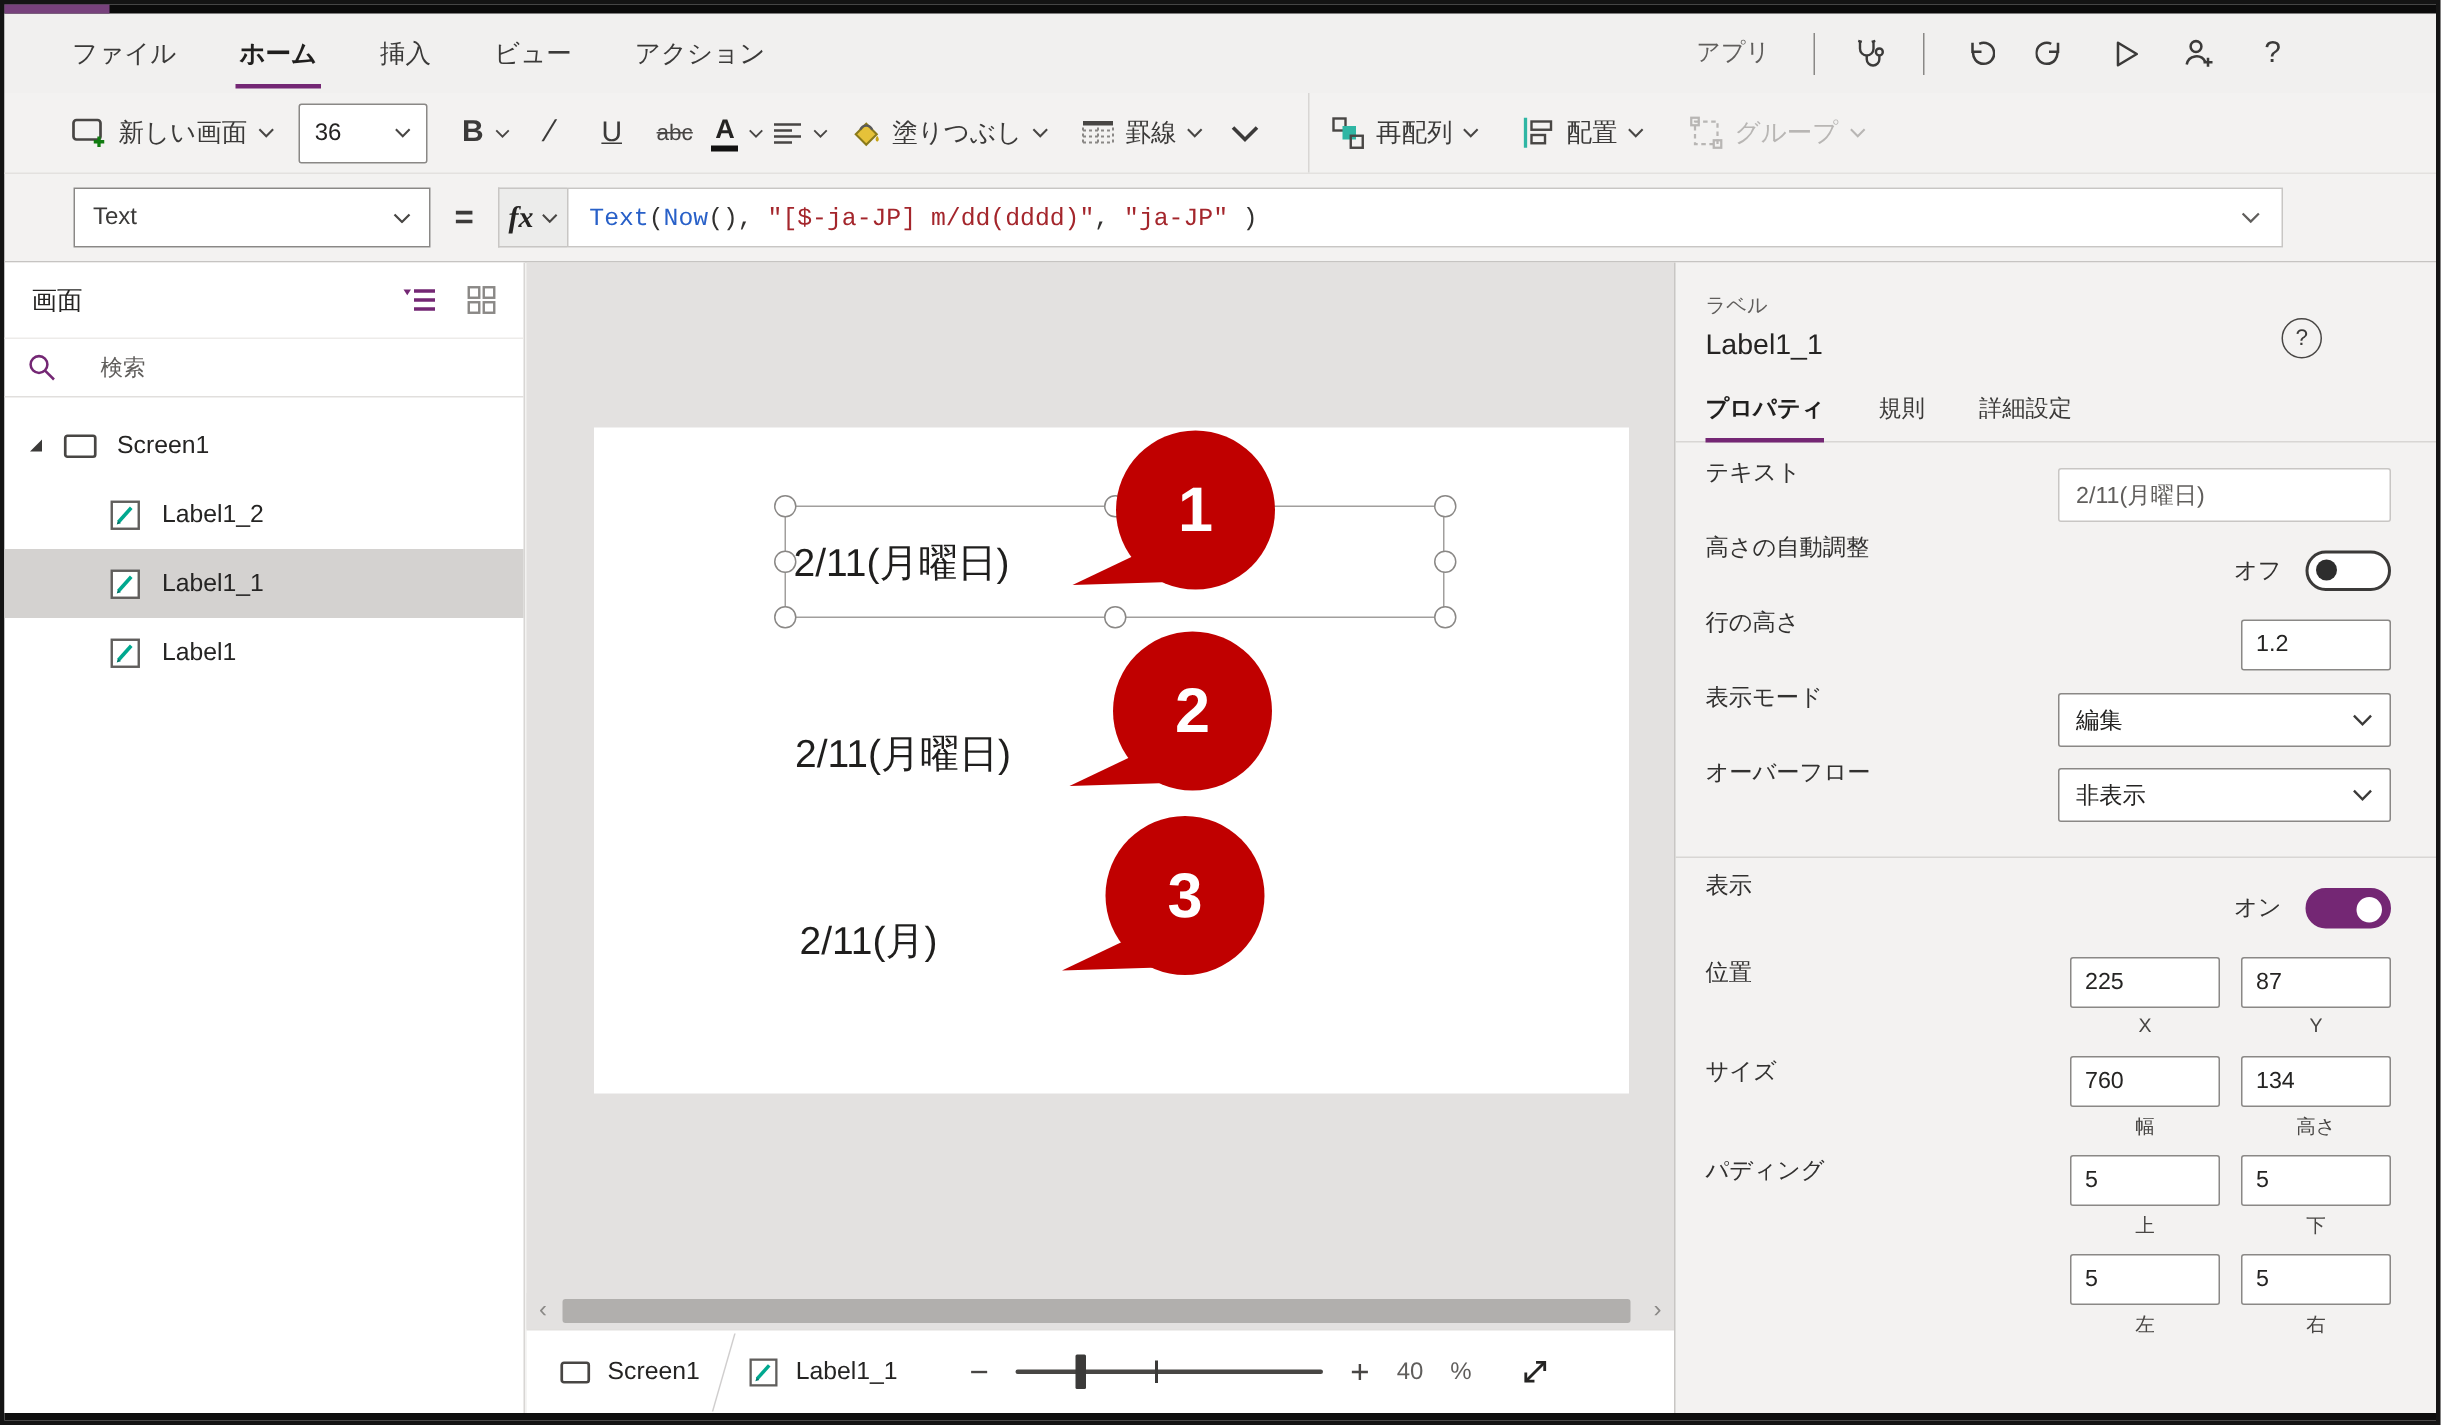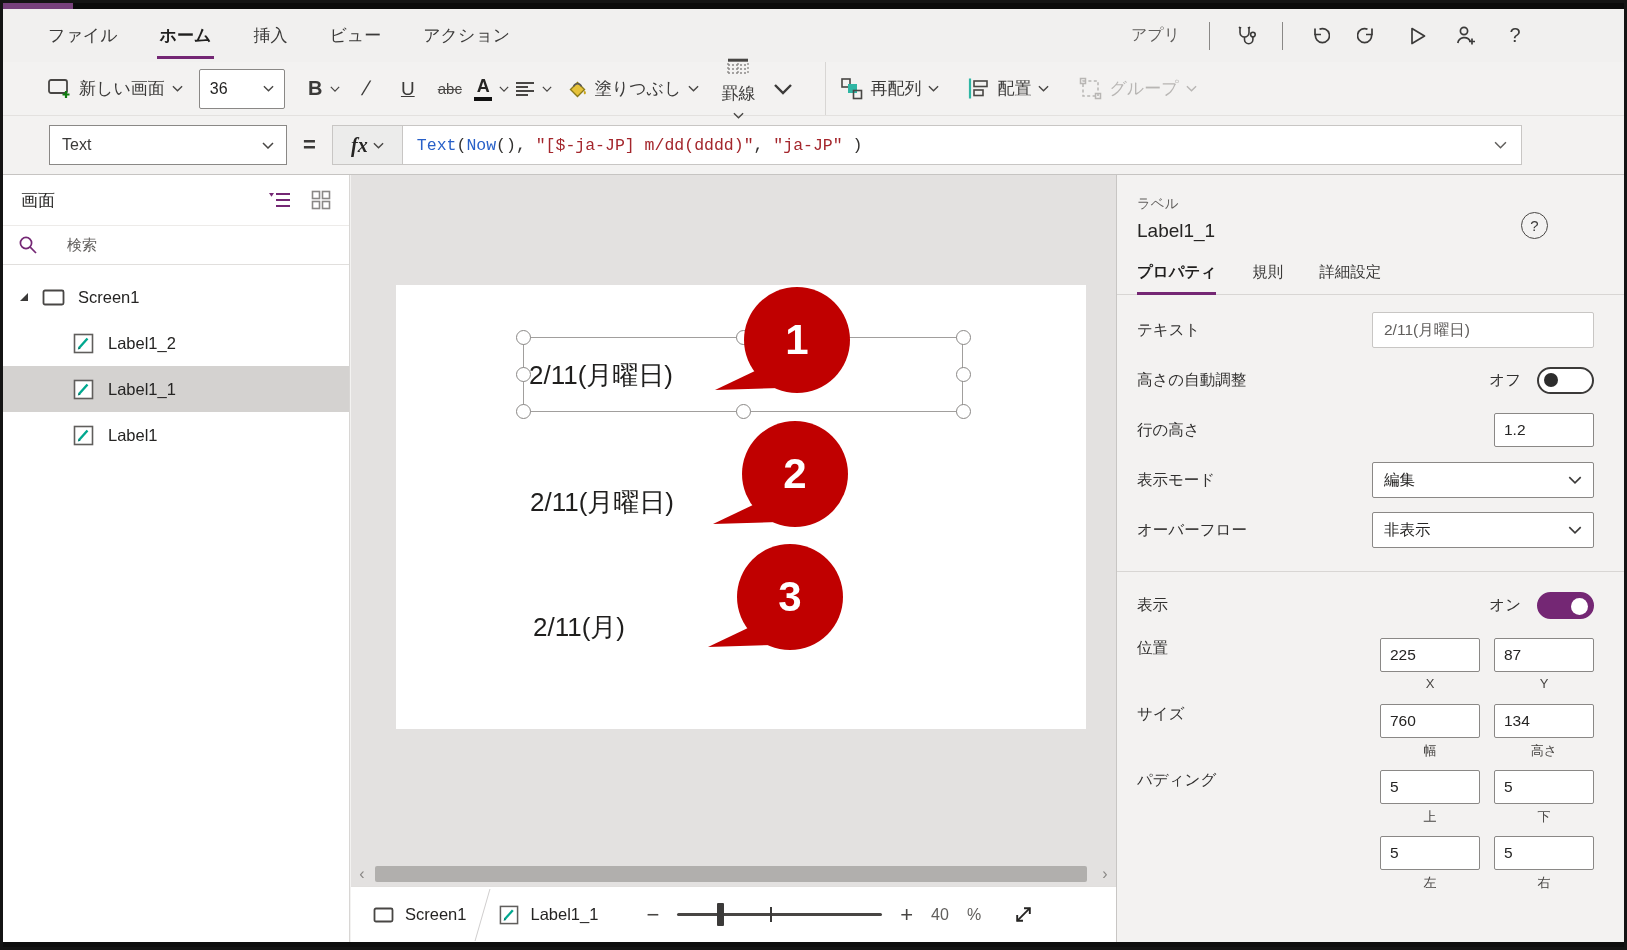--- a/index.html
+++ b/index.html
@@ -39,21 +39,21 @@
   .fontcolor .bar { width:18px; height:4px; background:#111; margin-top:2px; }
   .tb-sep { width:1px; height:53px; background:#d8d6d4; margin:0 14px; }
   .big-chev { margin:0 18px; }
   .disabled, .disabled .chev { color:#b8b6b4; }
 
   
   .formula { height:59px; background:#f3f2f1; display:flex; align-items:center; padding:0 0 0 46px; border-bottom:1px solid #c6c4c2; }
   .prop-select { width:238px; height:40px; background:#fff; border:1px solid #8a8886; display:flex; align-items:center; padding:0 12px; font-size:16px; color:#3b3a39; }
   .prop-select .chev { margin-left:auto; }
   .eq { margin:0 16px; font-size:22px; font-weight:700; color:#3b3a39; }
-  .fx-btn { width:70px; height:40px; background:#ececeb; border:1px solid #c8c6c4; border-right:none; display:flex; align-items:center; justify-content:center; gap:5px; }
+  .fx-btn { width:46px; height:40px; background:#ececeb; border:1px solid #c8c6c4; border-right:none; display:flex; align-items:center; justify-content:center; gap:5px; }
   .fx-label { font-family:"Liberation Serif","DejaVu Serif",serif; font-style:italic; font-weight:700; font-size:20px; color:#252423; }
   .formula-input { flex:1; height:40px; background:#fff; border:1px solid #c8c6c4; display:flex; align-items:center; padding:0 14px; margin-right:102px; }
   .code { font-family:"Liberation Mono","DejaVu Sans Mono",monospace; font-size:16.5px; white-space:pre; }
   .code .fn { color:#2860c8; }
   .code .str { color:#a4262c; }
   .code .p { color:#323130; }
   .formula-input .chev { margin-left:auto; }
 
   
   .workspace { position:relative; height:772px; }
@@ -106,21 +106,21 @@
   .right-panel { position:absolute; left:1113px; top:0; width:508px; height:767px; background:#f3f2f1; border-left:1px solid #c8c6c4; padding:20px 0 0 0; }
   .rp-head { padding:0 30px 0 20px; position:relative; }
   .rp-type { font-size:13.5px; color:#605e5c; }
   .rp-name { font-size:19px; color:#252423; margin-top:7px; }
   .rp-help { position:absolute; top:17px; right:76px; width:27px; height:27px; border:1.5px solid #484644; border-radius:50%; display:flex; align-items:center; justify-content:center; font-size:15px; color:#3b3a39; }
   .rp-tabs { display:flex; gap:36px; margin-top:20px; padding:0 30px 0 20px; border-bottom:1px solid #d8d6d4; }
   .rp-tab { font-size:15.5px; color:#3b3a39; padding-bottom:11px; position:relative; cursor:default; }
   .rp-tab.active { font-weight:700; color:#201f1e; }
   .rp-tab.active::after { content:""; position:absolute; left:0; right:0; bottom:-1px; height:3px; background:#742774; }
   .rp-rows { padding:10px 30px 0 20px; }
-  .rp-row { display:flex; align-items:center; min-height:50px; }
+  .rp-row { display:flex; min-height:50px; }
   .rp-row.top { align-items:flex-start; padding-top:8px; min-height:66px; }
   .rp-lbl { font-size:15.5px; color:#323130; }
   .rp-ctl { margin-left:auto; display:flex; align-items:center; gap:12px; }
   .txtbox { width:222px; height:36px; background:#fff; border:1px solid #c8c6c4; border-radius:2px; display:flex; align-items:center; padding:0 11px; font-size:15.5px; color:#605e5c; }
   .dd { width:222px; height:36px; background:#fff; border:1px solid #8a8886; border-radius:2px; display:flex; align-items:center; padding:0 11px; font-size:15.5px; color:#252423; }
   .dd .chev { margin-left:auto; }
   .numbox { width:100px; height:34px; background:#fff; border:1px solid #8a8886; border-radius:2px; display:flex; align-items:center; padding:16px 9px; font-size:15.5px; color:#252423; }
   .state-lbl { font-size:15.5px; color:#323130; margin-right:4px; }
   .pill { position:relative; width:57px; height:27px; border:2px solid #3b3a39; border-radius:14px; background:#fff; }
   .pill .knob { position:absolute; left:5px; top:4.5px; width:14px; height:14px; border-radius:50%; background:#2d2d2d; }
@@ -262,21 +262,21 @@
           <path d="M17.8 12.5 q2.2 2.8 0 4 q-2.2 -1.2 0 -4" fill="#c8a415"></path>
         </svg>
       </span>
       <span>塗りつぶし</span>
       <span class="chev">
         <svg width="11" height="7" viewBox="0 0 12 7" fill="none" stroke="currentColor" stroke-width="1.5">
             <path d="M1 1 L6 6 L11 1"></path>
           </svg>
       </span>
     </div>
-    <div class="tb-btn" style="margin-left:22px;flex-direction:column;">
+    <div class="tb-btn" style="margin-left:22px;">
       <span>
         <svg width="22" height="17" viewBox="0 0 22 17">
           <path d="M1 2.2 h20" stroke="#484644" stroke-width="3"></path>
           <path d="M1 7 h20 M1 11 h20 M1 15 h20" stroke="#8a8886" stroke-width="1.3" stroke-dasharray="2 2"></path>
           <path d="M1 5 v11 M11 5 v11 M21 5 v11" stroke="#8a8886" stroke-width="1.3" stroke-dasharray="2 2"></path>
         </svg>
       </span>
       <span>罫線</span>
       <span class="chev">
         <svg width="11" height="7" viewBox="0 0 12 7" fill="none" stroke="currentColor" stroke-width="1.5">

